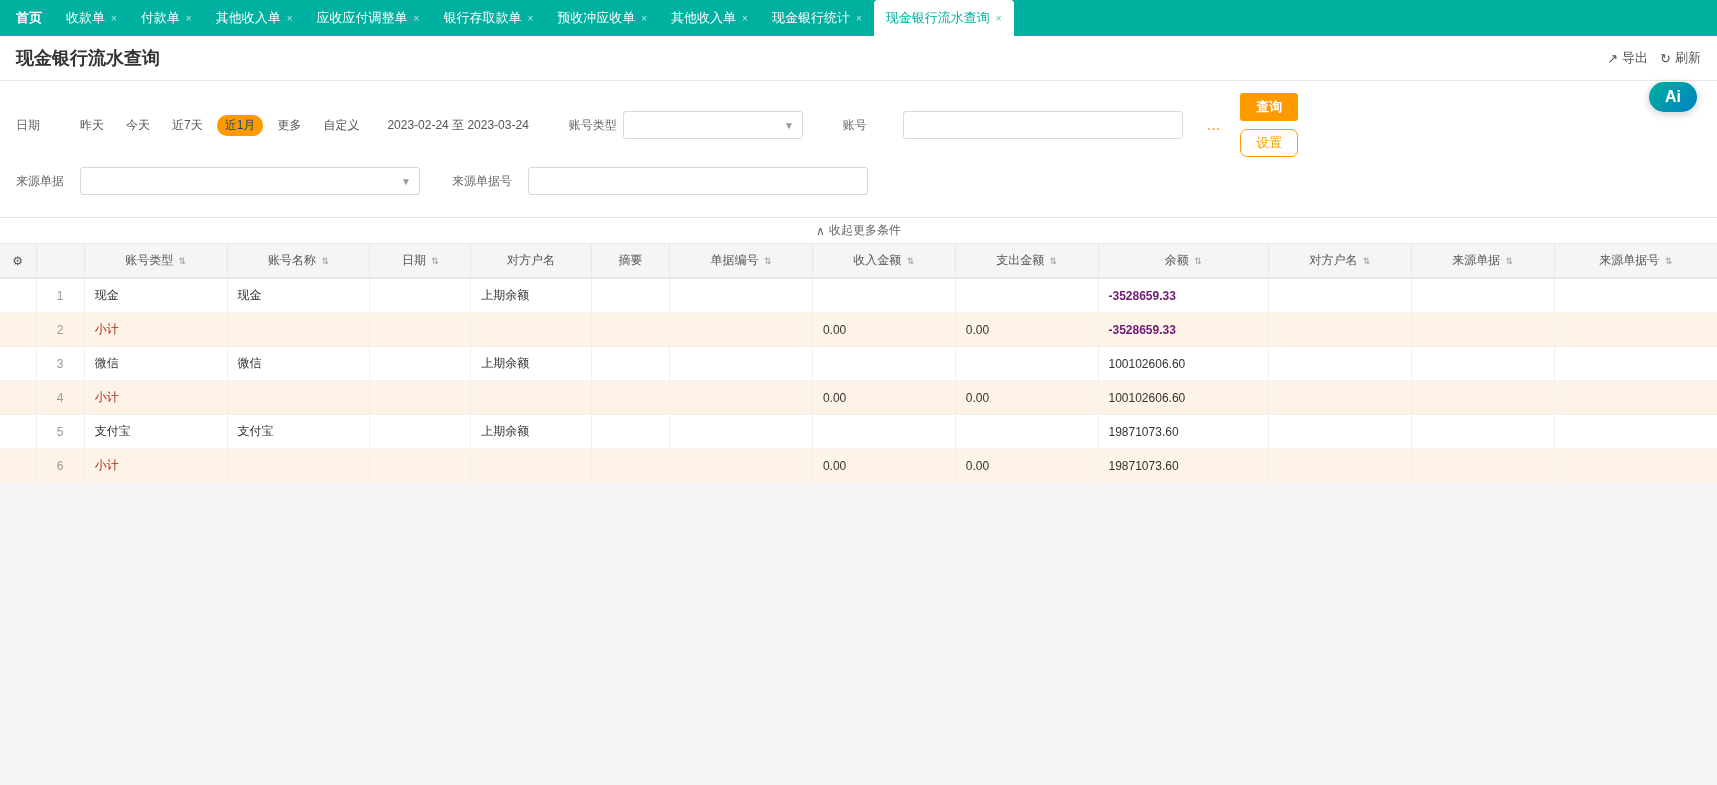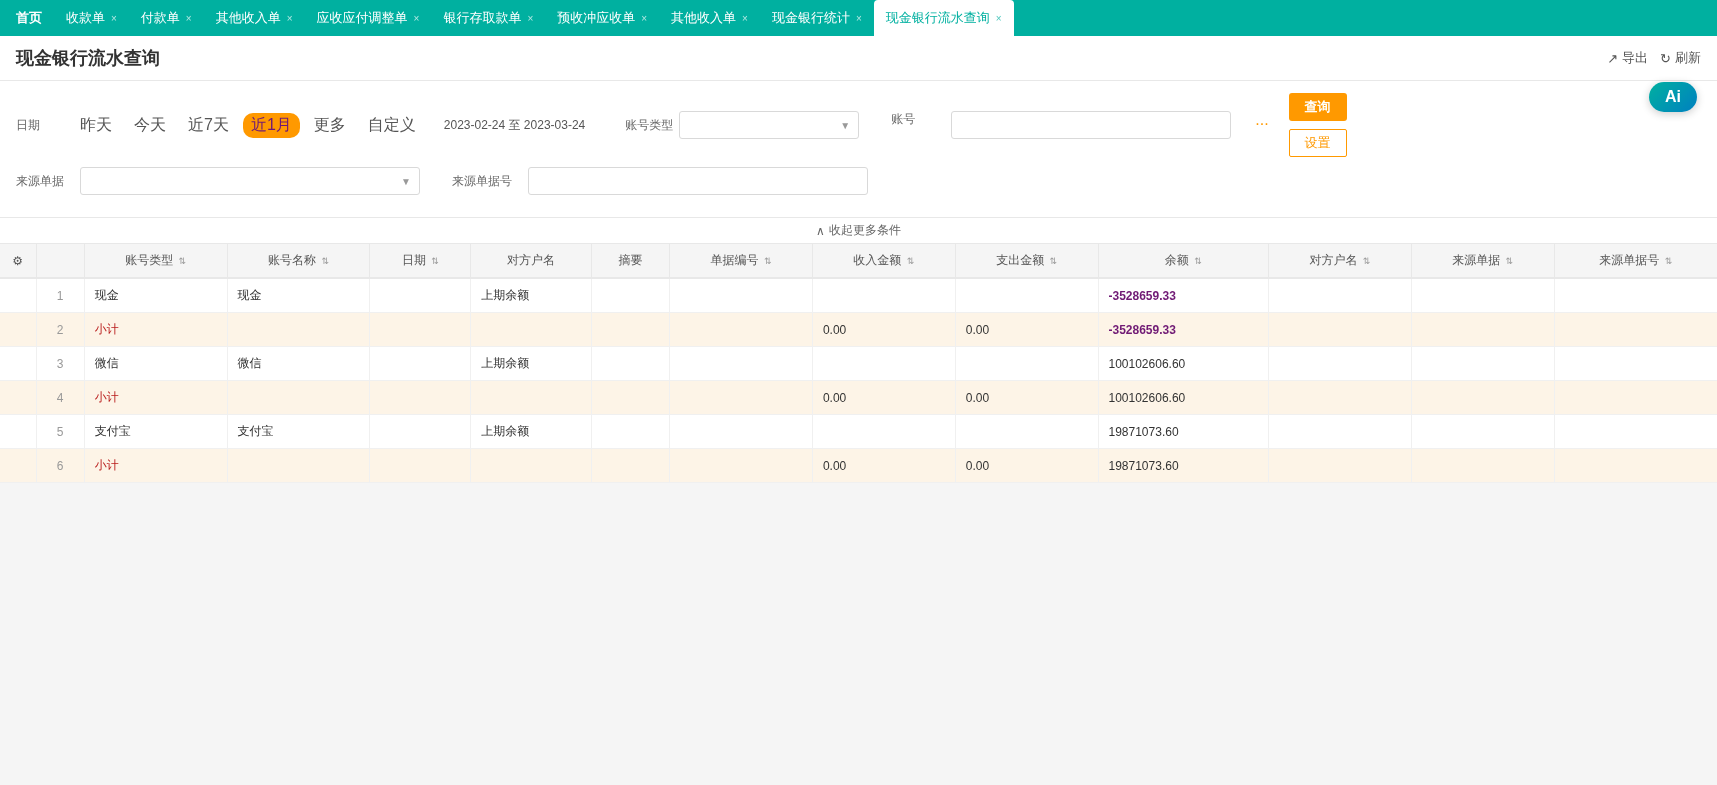--- a/index.html
+++ b/index.html
@@ -84,26 +84,26 @@
     }
     .date-options {
       display: flex;
       align-items: center;
       gap: 6px;
     }
     .date-option {
       padding: 2px 8px;
       cursor: pointer;
       color: #555;
-      font-size: 16px;
+      font-size: 12px;
       border-radius: 3px;
     }
     .date-option.active {
       background: #f90;
-      color: #701a75;
+      color: #0c4a6e;
       border-radius: 10px;
     }
     .date-range {
       font-size: 12px;
       color: #555;
       margin-left: 4px;
       text-align: right;
     }
     .filter-select {
       display: flex;
@@ -121,23 +121,23 @@
       align-items: center;
       justify-content: space-between;
       cursor: pointer;
       background: #fff;
       font-size: 12px;
       color: #999;
     }
     .chevron { font-size: 10px; color: #999; }
     .account-filter {
       display: flex;
-      align-items: flex-start;
+      align-items: center;
       gap: 20px;
-      margin-left: 16px;
+      margin-left: 24px;
     }
     .account-input {
       border: 1px solid #d9d9d9;
       border-radius: 3px;
       padding: 3px 8px;
       min-width: 280px;
       height: 28px;
       font-size: 12px;
     }
     .dots-btn {
@@ -153,21 +153,21 @@
       border-radius: 3px;
       padding: 5px 16px;
       cursor: pointer;
       font-size: 13px;
       font-weight: bold;
     }
     .settings-btn {
       background: #fff;
       color: #f90;
       border: 1px solid #f90;
-      border-radius: 2px;
+      border-radius: 7px;
       padding: 4px 14px;
       cursor: pointer;
       font-size: 13px;
       margin-top: 4px;
     }
     .action-btns {
       display: flex;
       flex-direction: column;
       gap: 4px;
     }

